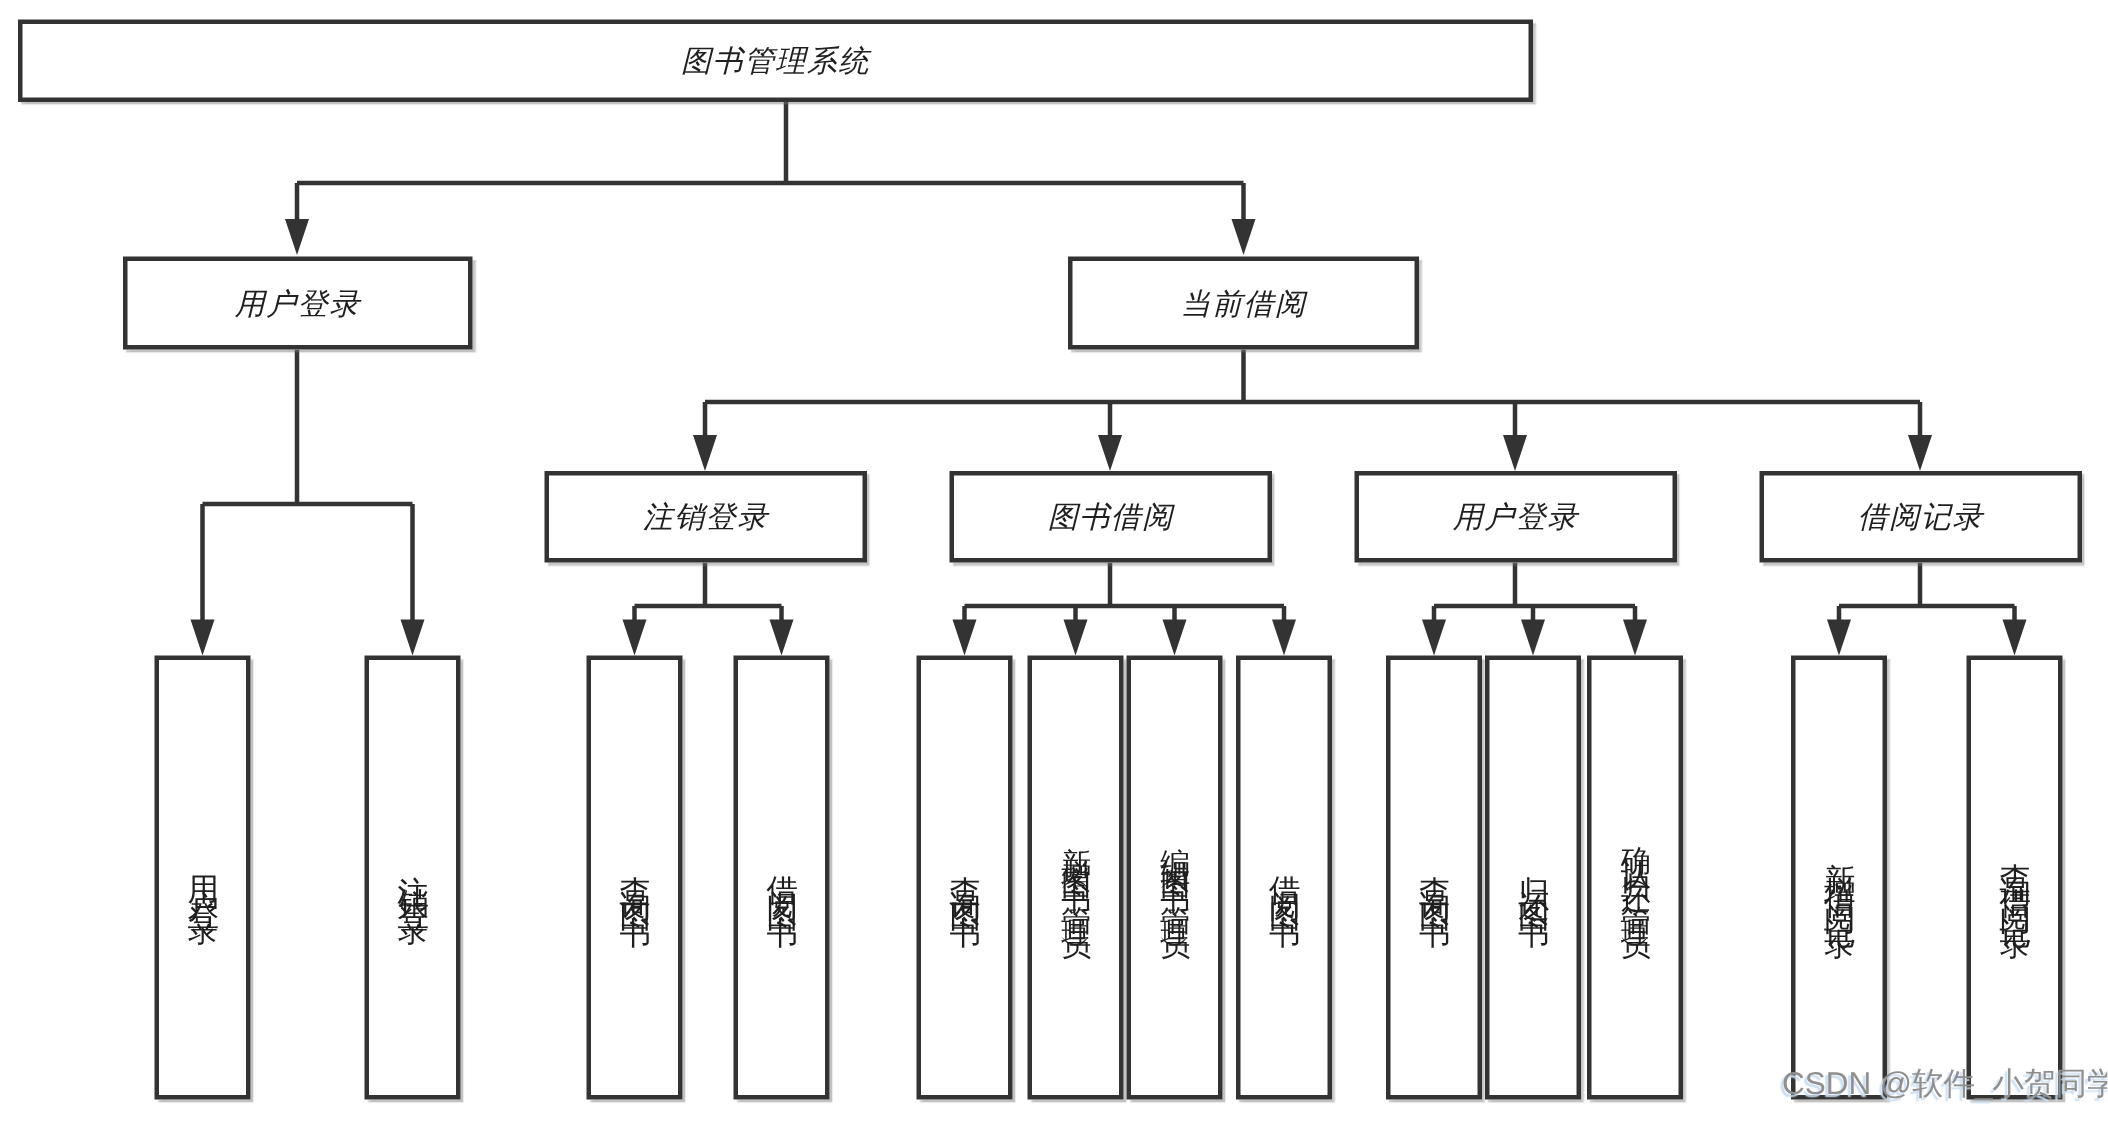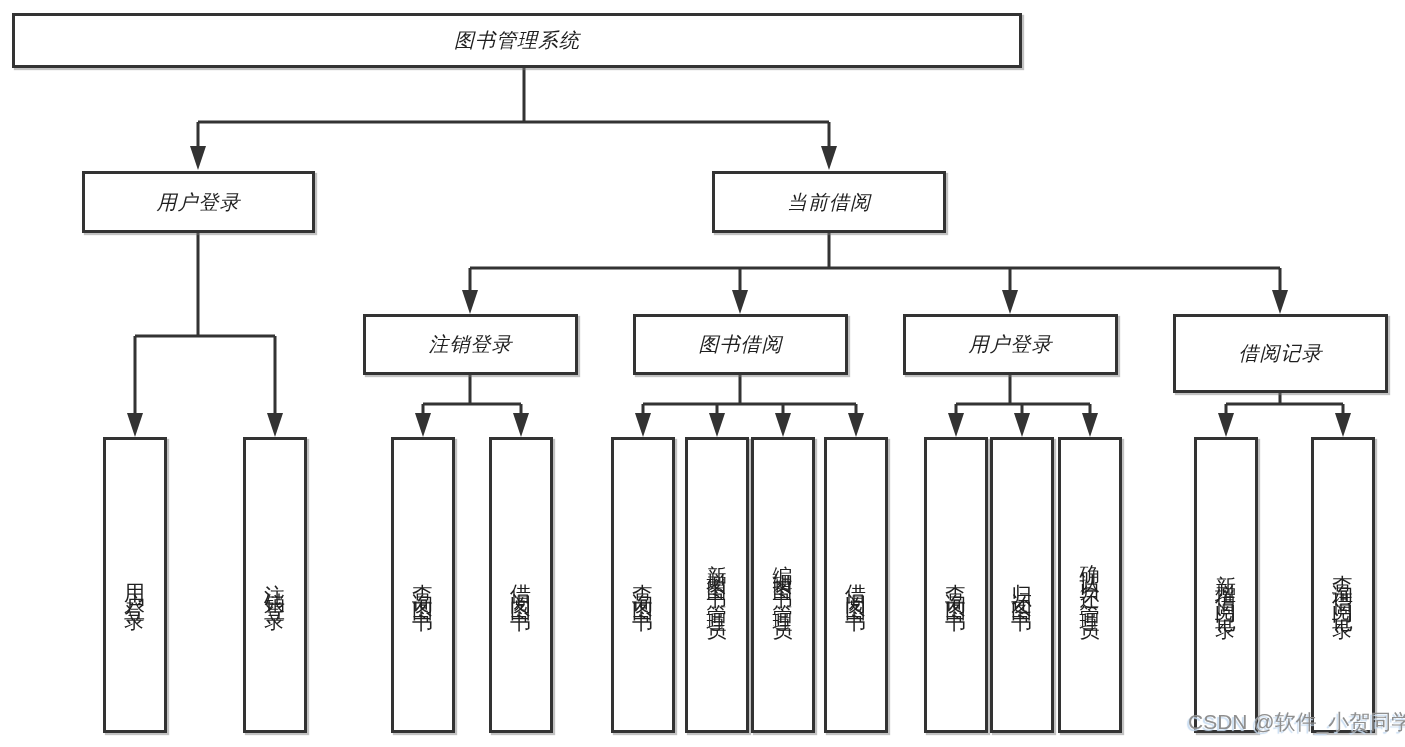--- a/index.html
+++ b/index.html
@@ -124,21 +124,21 @@
 
   <div class="box" style="left:363px;top:314px;width:215px;height:61px;">
     <span class="h-label">注销登录</span>
   </div>
   <div class="box" style="left:633px;top:314px;width:215px;height:61px;">
     <span class="h-label">图书借阅</span>
   </div>
   <div class="box" style="left:903px;top:314px;width:215px;height:61px;">
     <span class="h-label">用户登录</span>
   </div>
-  <div class="box" style="left:1173px;top:314px;width:215px;height:79px;">
+  <div class="box" style="left:1173px;top:314px;width:215px;height:61px;">
     <span class="h-label">借阅记录</span>
   </div>
 
   <div class="box" style="left:103px;top:437px;width:64px;height:296px;">
     <span class="v-label">用户登录</span>
   </div>
   <div class="box" style="left:243px;top:437px;width:64px;height:296px;">
     <span class="v-label">注销登录</span>
   </div>
 

